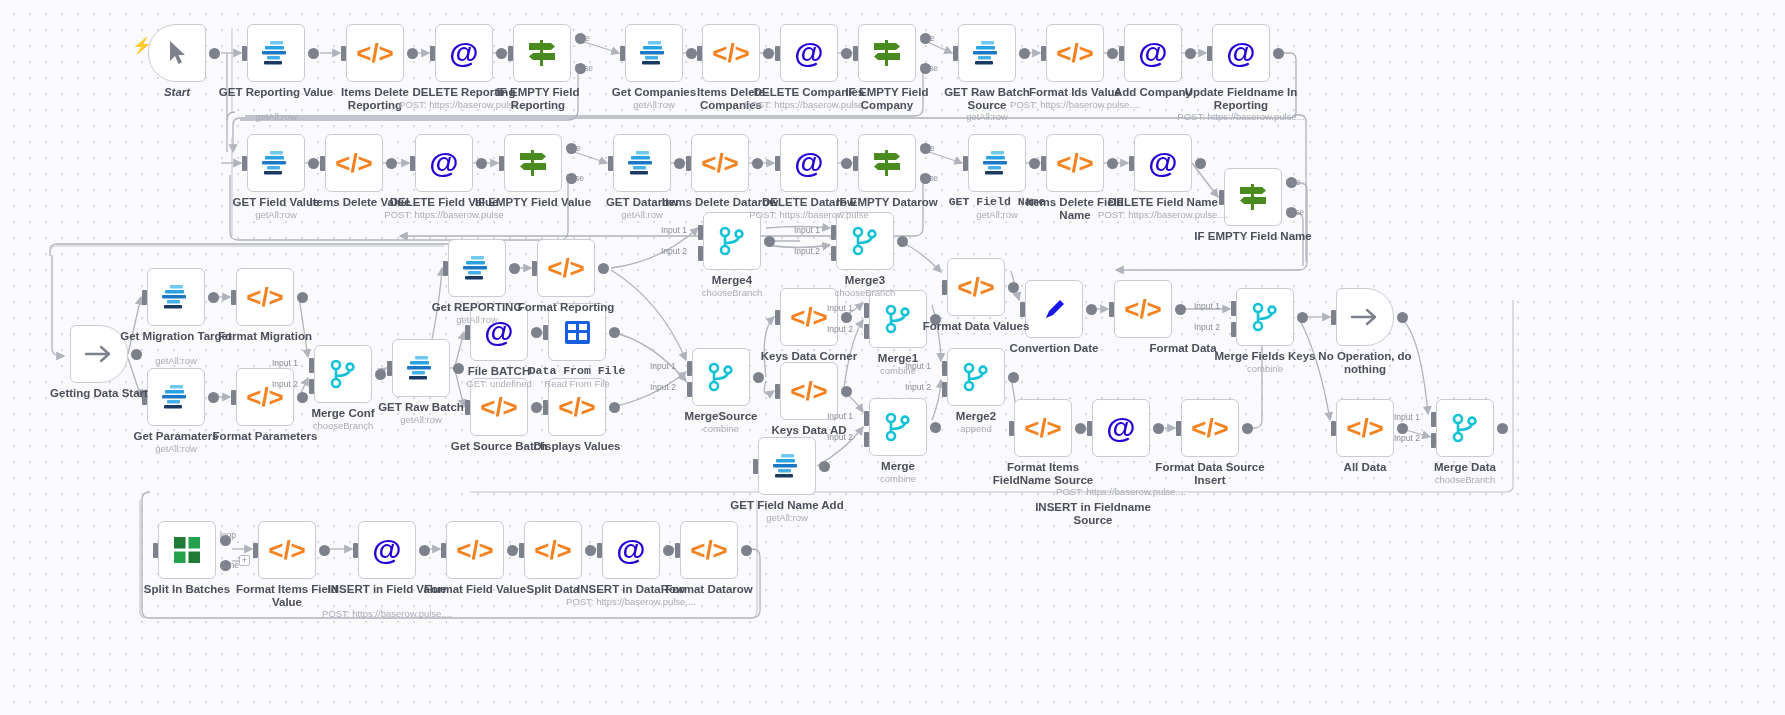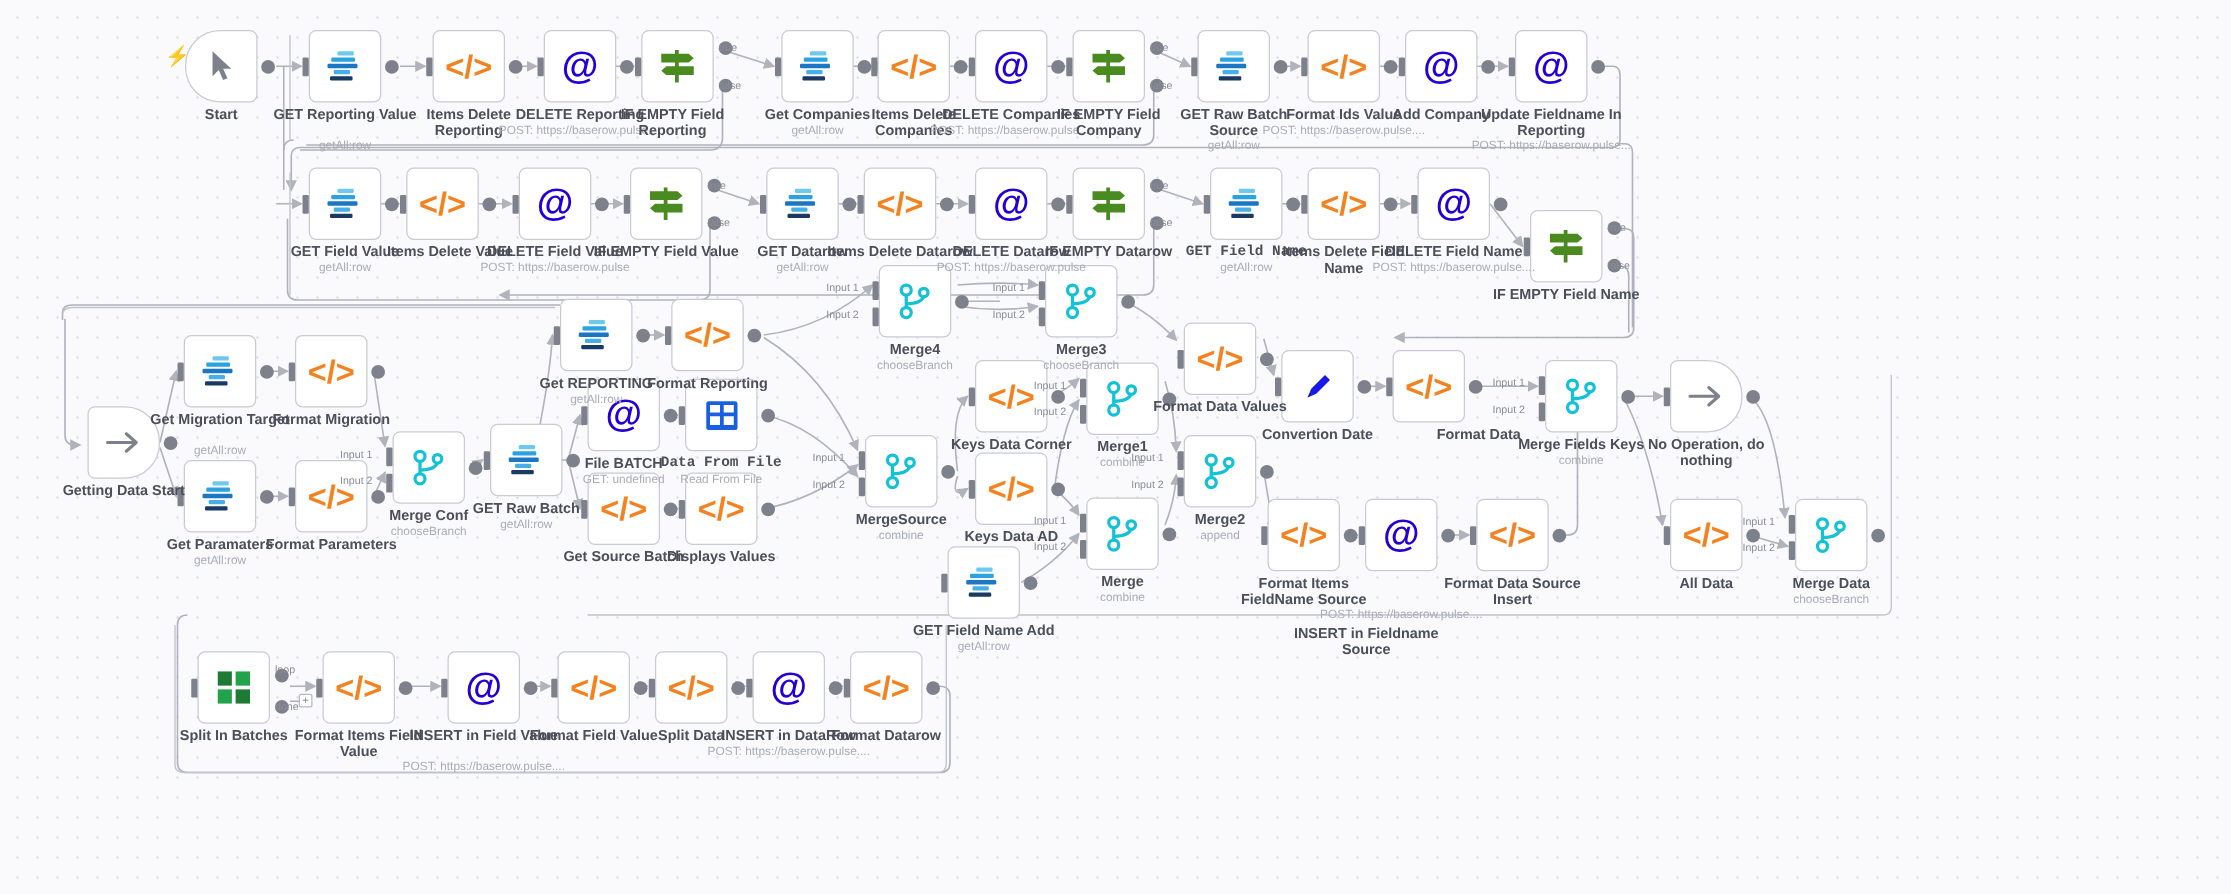--- a/index.html
+++ b/index.html
@@ -215,21 +215,21 @@
 
   <div id="nodes-layer">
       <div class="node trigger" style="left: 148px; top: 24px;">
         <span class="glyph">
           <svg width="24" height="28" viewBox="0 0 24 28">
             <path d="M5 2 L5 22 L10 17 L13.5 25 L17 23.5 L13.5 16 L20 16 Z" fill="#7d818c"></path>
           </svg>
         </span>
         <div class="port-out"></div>
       </div>
-      <div class="label" style="left: 117px; top: 86px; width: 120px;">Start</div>
+      <div class="label" style="left: 117px; top: 86px; width: 120px; font-style: italic;">Start</div>
       <div class="node" style="left: 247px; top: 24px;">
         <span class="glyph">
           <svg width="30" height="26" viewBox="0 0 30 26">
             <rect x="9" y="1" width="13" height="3.4" rx="1" fill="#6fc9ef"></rect>
             <rect x="4" y="6" width="19" height="3.4" rx="1" fill="#2aa3e0"></rect>
             <rect x="1" y="11" width="24" height="3.6" rx="1" fill="#1b77c4"></rect>
             <rect x="6" y="16" width="13" height="3.4" rx="1" fill="#45b0e8"></rect>
             <rect x="3" y="21" width="18" height="3.4" rx="1" fill="#1b3a63"></rect>
           </svg>
         </span>

